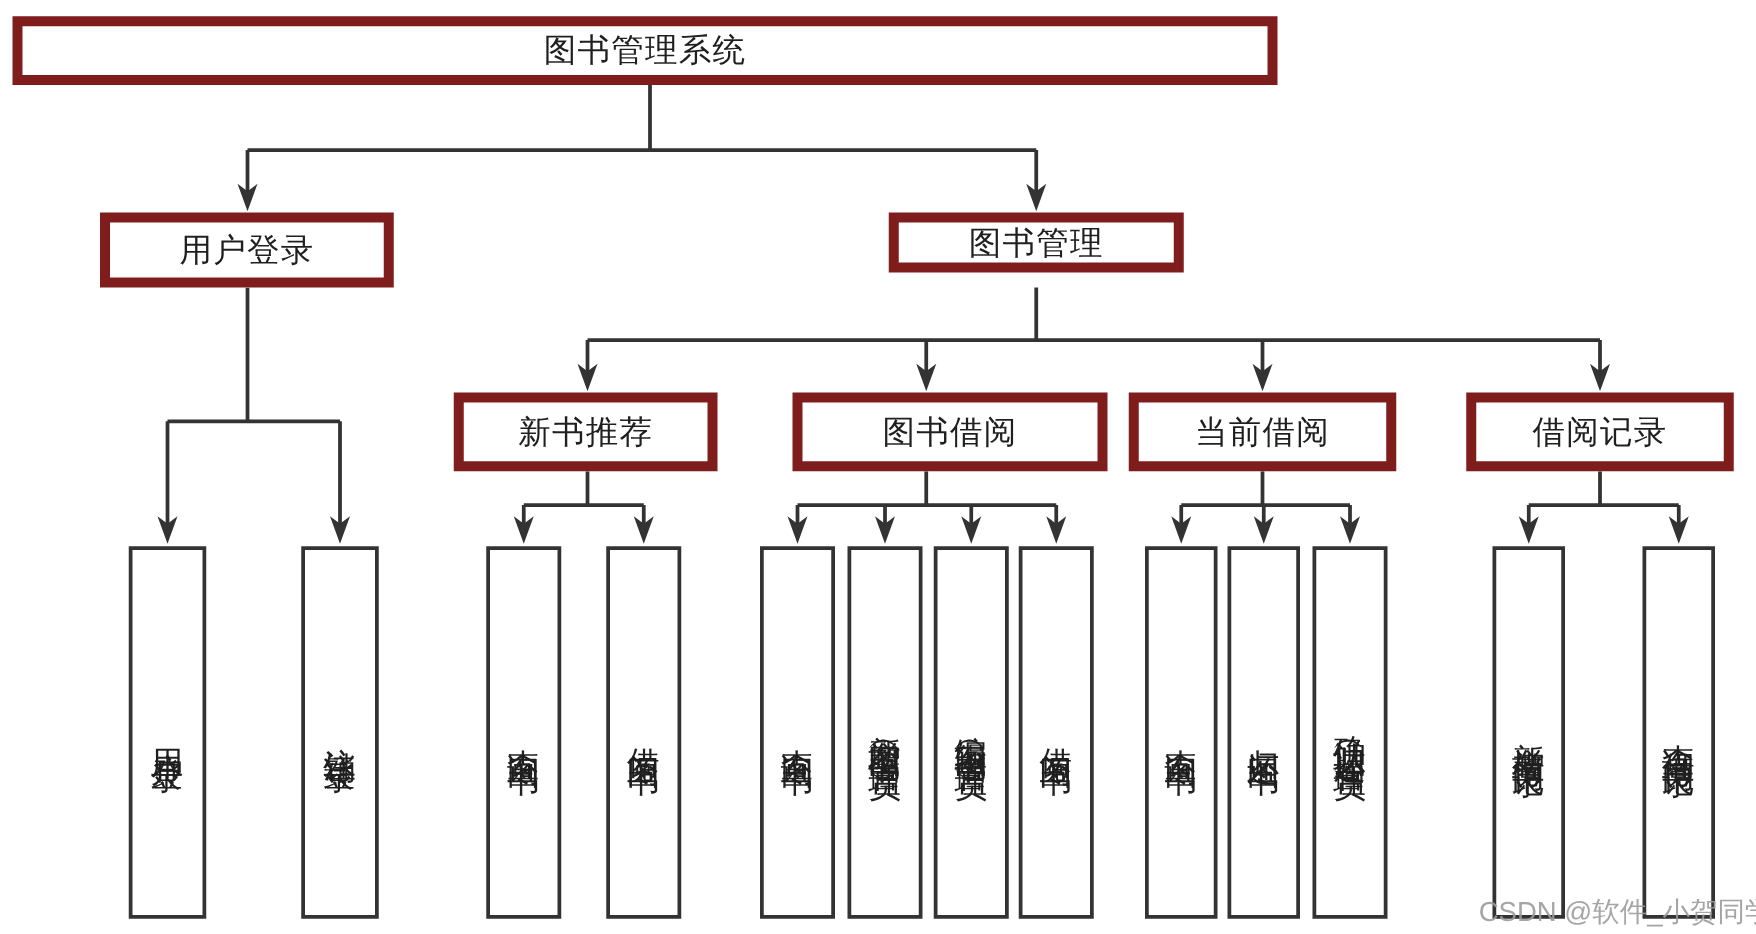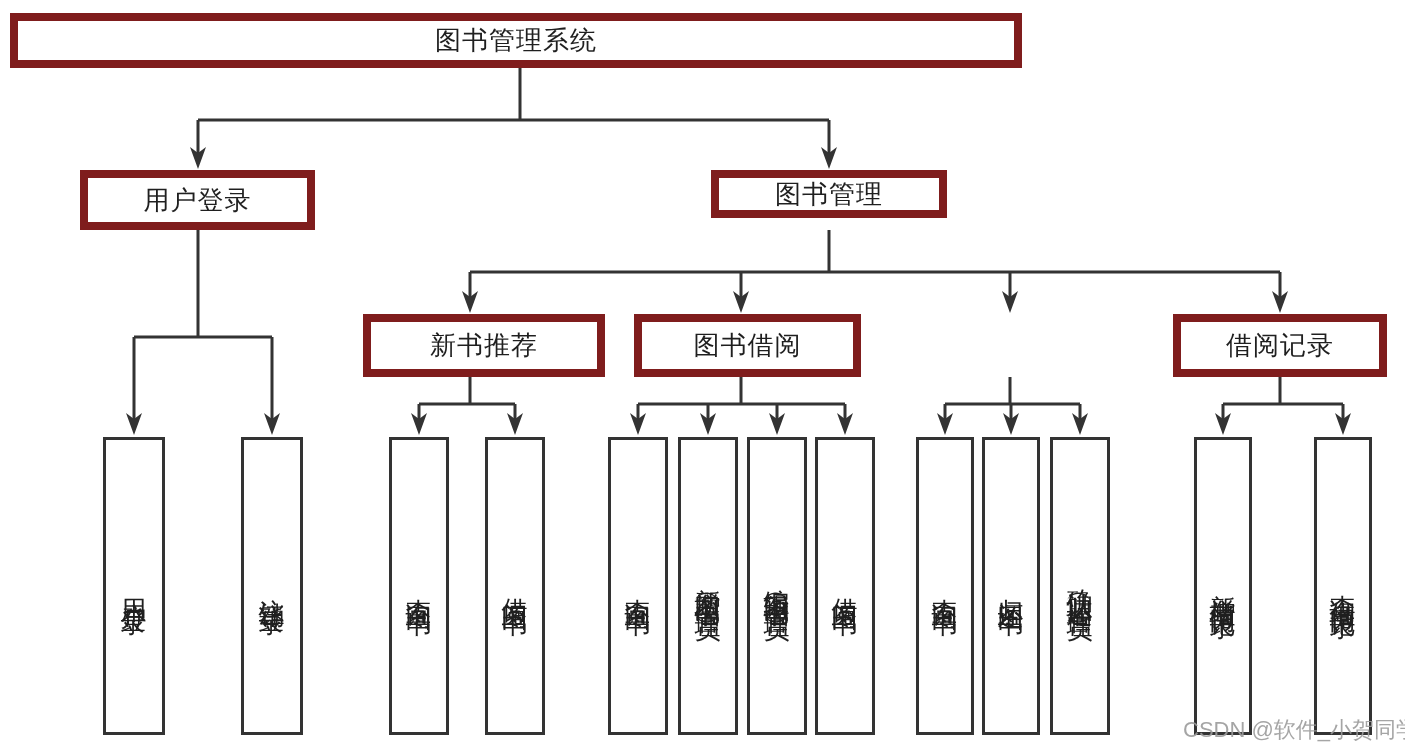--- a/index.html
+++ b/index.html
@@ -101,22 +101,23 @@
       <polygon points="1215,413 1223,435 1231,413 1223,419"></polygon>
       <polygon points="1335,413 1343,435 1351,413 1343,419"></polygon>
     </g>
   </svg>
 
   <div class="hbox" style="left:10px; top:13px; width:1012px; height:55px;">图书管理系统</div>
 
   <div class="hbox" style="left:80px; top:170px; width:235px; height:60px;">用户登录</div>
   <div class="hbox" style="left:711px; top:170px; width:236px; height:48px;">图书管理</div>
 
-  <div class="hbox" style="left:363px; top:314px; width:242px; height:63px;">新书推荐</div>
-  <div class="hbox" style="left:634px; top:314px; width:227px; height:63px;">图书借阅</div>
+  <div class="hbox" style="left:363px; top:314px; width:211px; height:63px;">新书推荐</div>
+  <div class="hbox" style="left:634px; top:314px; width:252px; height:63px;">图书借阅</div>
+  <div class="hbox" style="left:903px; top:314px; width:214px; height:63px;">当前借阅</div>
   <div class="hbox" style="left:1173px; top:314px; width:214px; height:63px;">借阅记录</div>
 
   <div class="vbox" style="left:103px; top:437px; width:62px; height:298px;">
     <span>用户登录</span>
   </div>
   <div class="vbox" style="left:241px; top:437px; width:62px; height:298px;">
     <span>注销登录</span>
   </div>
 
   <div class="vbox" style="left:389px; top:437px; width:60px; height:298px;">

